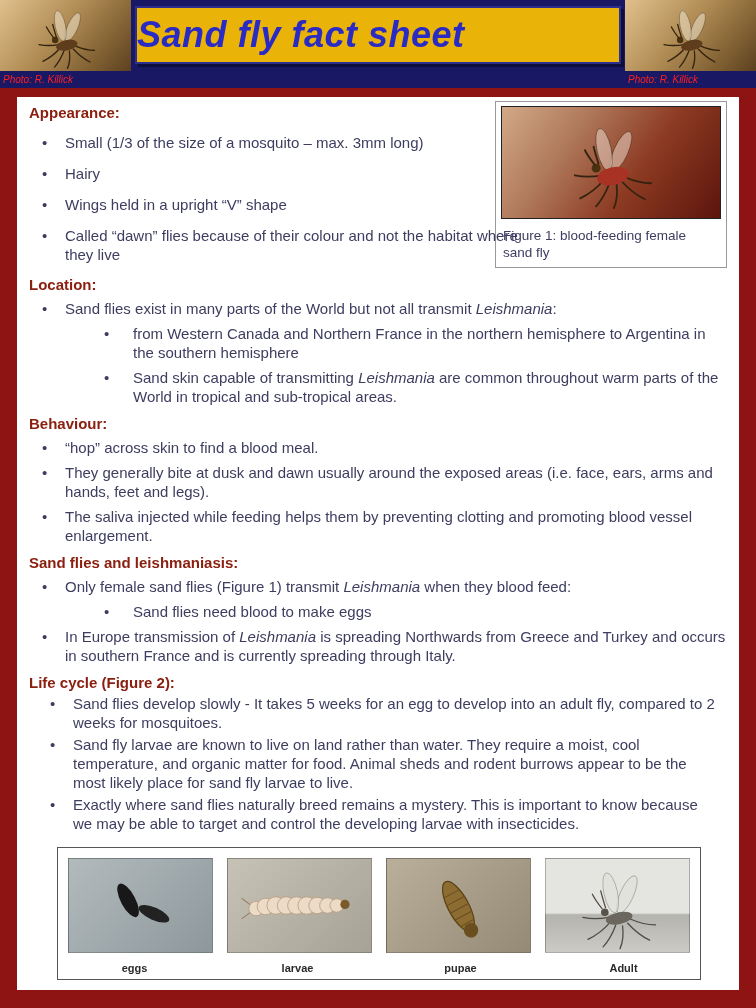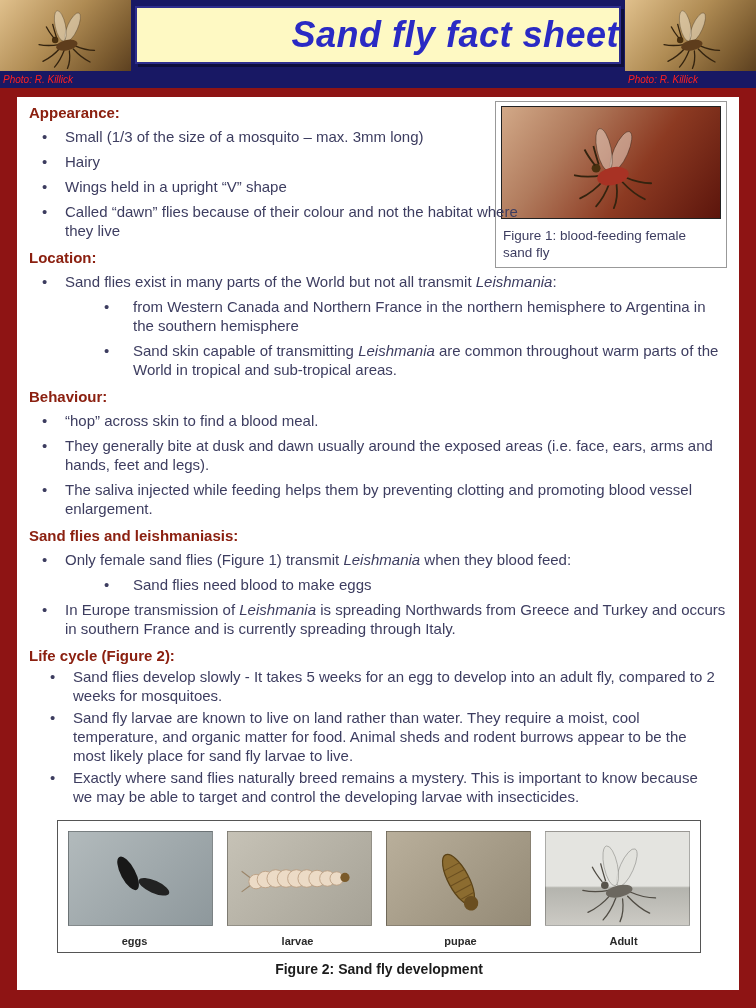--- a/index.html
+++ b/index.html
@@ -23,23 +23,23 @@
     height: 71px; position: relative; overflow: hidden;
     background: linear-gradient(130deg, #e0c08c, #b08c54 45%, #7c5c30 80%, #5c4020);
   }
   .credit {
     font-size: 10px; font-style: italic;
     color: var(--credit-red, #ff2020);
     padding: 3px 3px 0 3px; white-space: nowrap;
   }
   .title-box {
     position: absolute; left: 135px; right: 135px; top: 6px; height: 58px;
-    background: #fef9c3; border: 2px solid #2e2e8e;
+    background: #eab308; border: 2px solid #2e2e8e;
     box-shadow: 3px 3px 0 rgba(0,0,0,.4);
-    display: flex; align-items: center; justify-content: flex-end;
+    display: flex; align-items: center; justify-content: flex-start;
   }
   h1 {
     font-size: 36px; font-weight: bold; font-style: italic;
     color: var(--title-blue, #2a2ac4); letter-spacing: .5px; white-space: nowrap;
   }
 
   
   .content {
     position: absolute; left: 17px; right: 17px; top: 97px; bottom: 18px;
     background: #fff; padding: 5px 12px 4px; overflow: hidden;
@@ -54,21 +54,21 @@
   li {
     position: relative; font-size: 15px; line-height: 19px;
     color: var(--ink, #3d3d60);
     padding-left: 36px; margin: 6px 0;
   }
   li::before { content: "\2022"; position: absolute; color: var(--ink, #3d3d60); }
   li.l1::before { left: 13px; }
   li.l2 { padding-left: 104px; }
   li.l2::before { left: 75px; }
   .sec-appearance ul { margin-right: 205px; }
-  .sec-appearance li { margin: 6px 0; }
+  .sec-appearance li { margin: 12px 0; }
   .sec-lifecycle li { margin: 3px 8px; }
 
   
   .fig1 {
     position: absolute; top: 4px; right: 12px; width: 232px;
     border: 1px solid #999; padding: 4px 5px 6px; background: #fff;
   }
   .fig1-img {
     height: 113px; border: 1px solid #222; position: relative; overflow: hidden;
     background: linear-gradient(125deg, #d2a988 0%, #b07a5c 30%, #8c3a22 62%, #5c150c 100%);

